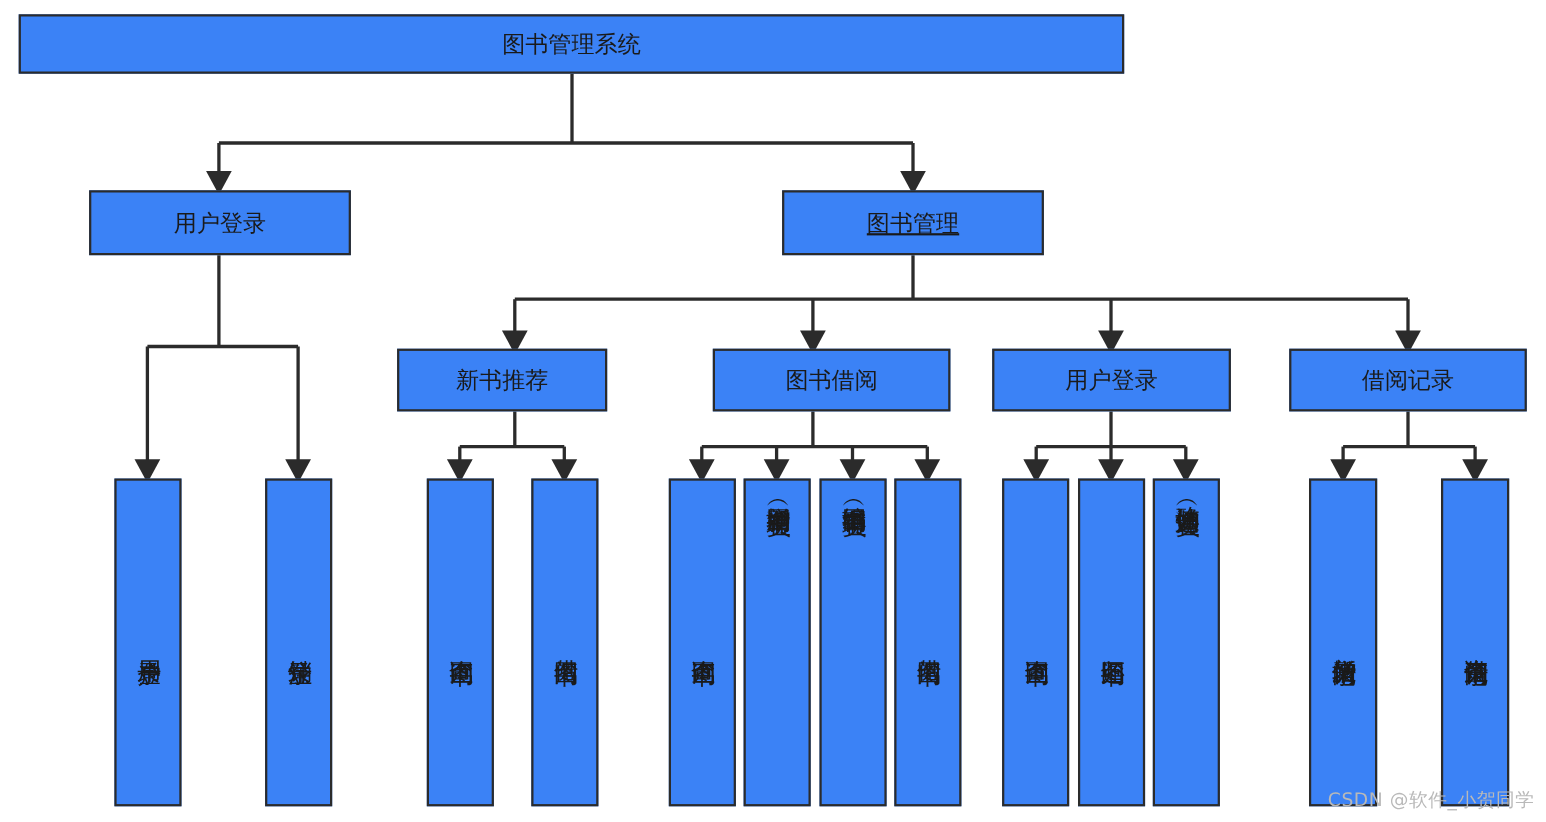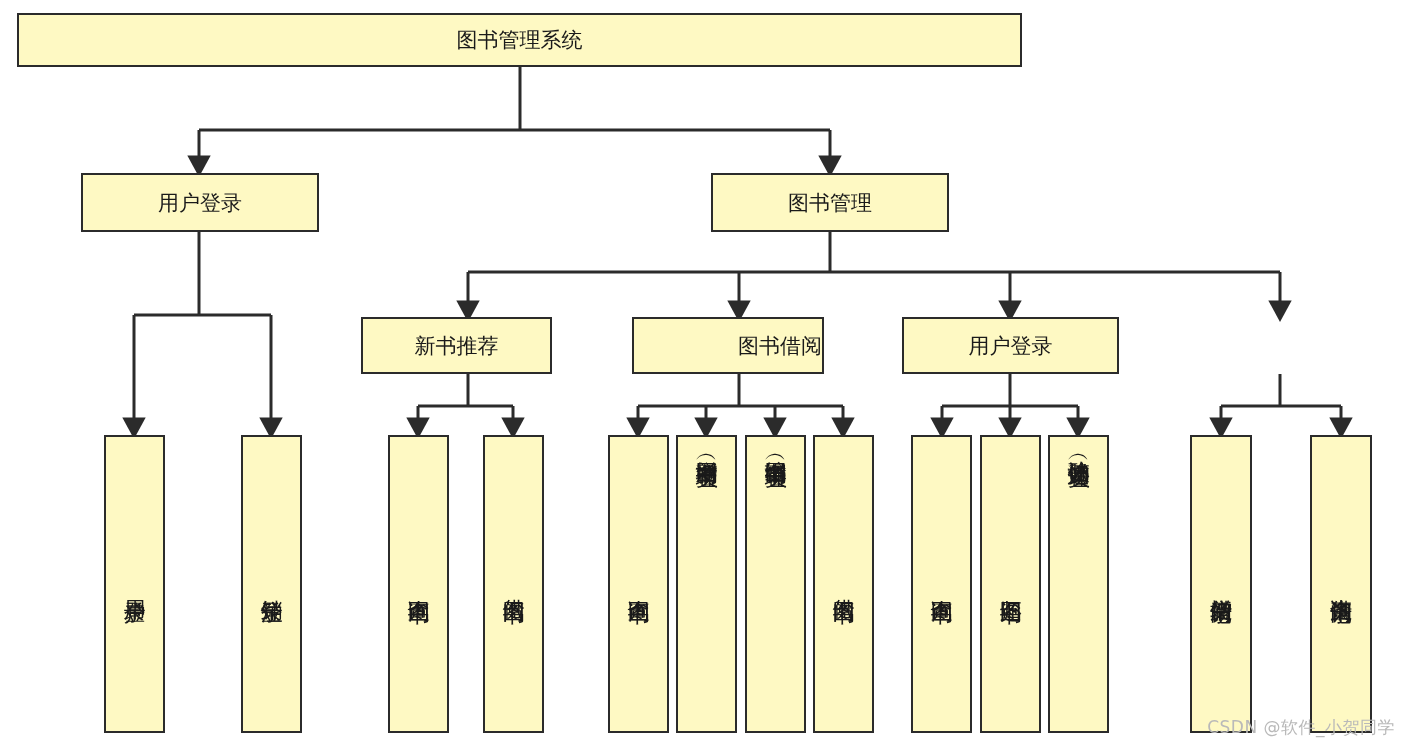--- a/index.html
+++ b/index.html
@@ -20,21 +20,21 @@
     left: 0;
     top: 0;
     width: 1405px;
     height: 747px;
     pointer-events: none;
   }
   .node-box {
     position: absolute;
     box-sizing: border-box;
     border: 2px solid #2b2b2b;
-    background: #fef9c3;
+    background: #3b82f6;
     display: flex;
     align-items: center;
     justify-content: center;
     color: #1a1a1a;
   }
   .node-box.horizontal-label {
     font-size: 21px;
     letter-spacing: 0px;
   }
   .node-box.vertical-label {
@@ -121,32 +121,35 @@
     </g>
   </svg>
 
   <div class="node-box horizontal-label" style="left:17px; top:13px; width:1005px; height:54px;">
     <span>图书管理系统</span>
   </div>
 
   <div class="node-box horizontal-label" style="left:81px; top:173px; width:238px; height:59px;">
     <span>用户登录</span>
   </div>
-  <div class="node-box horizontal-label" style="left:711px; top:173px; width:238px; height:59px;">
+  <div class="node-box horizontal-label" style="left:711px; top:173px; width:238px; height:59px;text-decoration:underline;">
     <span>图书管理</span>
   </div>
 
   <div class="node-box horizontal-label" style="left:361px; top:317px; width:191px; height:57px;">
     <span>新书推荐</span>
   </div>
-  <div class="node-box horizontal-label" style="left:632px; top:317px; width:192px; height:57px;justify-content:flex-end;">
+  <div class="node-box horizontal-label" style="left:648px; top:317px; width:216px; height:57px;">
     <span>图书借阅</span>
   </div>
   <div class="node-box horizontal-label" style="left:902px; top:317px; width:217px; height:57px;">
     <span>用户登录</span>
+  </div>
+  <div class="node-box horizontal-label" style="left:1172px; top:317px; width:216px; height:57px;">
+    <span>借阅记录</span>
   </div>
 
   <div class="node-box vertical-label leaf-centered" style="left:104px; top:435px; width:61px; height:298px;">
     <span class="vlabel">用户登录</span>
   </div>
   <div class="node-box vertical-label leaf-centered" style="left:241px; top:435px; width:61px; height:298px;">
     <span class="vlabel">注销登录</span>
   </div>
 
   <div class="node-box vertical-label leaf-centered" style="left:388px; top:435px; width:61px; height:298px;">

